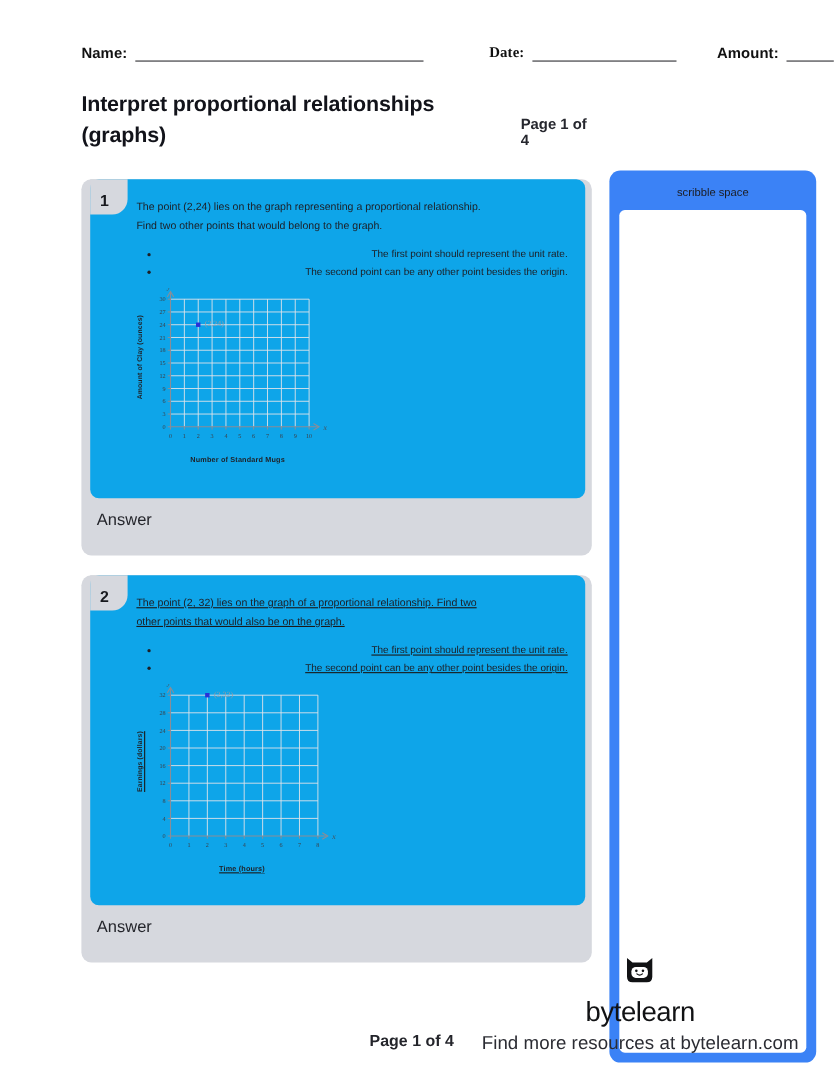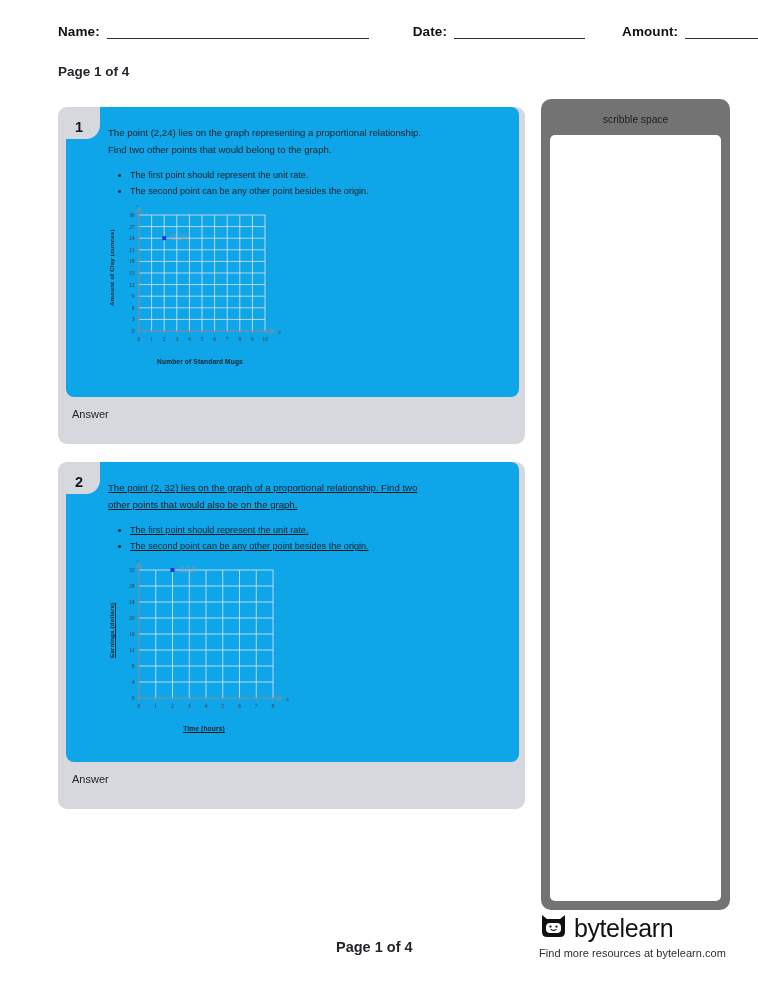--- a/index.html
+++ b/index.html
@@ -3,35 +3,35 @@
 <meta charset="utf-8">
 <style>
   * { box-sizing: border-box; margin: 0; padding: 0; }
   html, body {
     width: 758px; height: 981px;
     background: #ffffff;
     font-family: "Liberation Sans", sans-serif;
     color: #1a1a1a;
     overflow: hidden;
   }
-  .page { position: relative; width: 758px; height: 981px; padding: 0; }
+  .page { position: relative; width: 758px; height: 981px; padding: 16px; }
 
   
   .header-row {
     display: flex; align-items: flex-end;
     padding: 24px 32px 0 58px;
     gap: 0;
   }
   .hdr-field { display: flex; align-items: flex-end; }
   .hdr-label { font-size: 13.5px; font-weight: bold; color: #111; letter-spacing: .1px; }
   .hdr-rule { border-bottom: 1.3px solid #2e2e33; margin-left: 7px; height: 15px; }
   .f-name .hdr-rule { width: 262px; }
   .f-date .hdr-rule { width: 131px; }
   .f-period .hdr-rule { width: 104px; }
-  .f-date { margin-left: 44px; }
+  .f-date { margin-left: 60px; font-family: Liberation Serif, serif; }
   .f-period { margin-left: 37px; }
 
   
   .title-wrap {
     display: flex; align-items: flex-end; justify-content: space-between;
     padding: 25px 0 0 58px; width: 528px;
   }
   .title {
     font-size: 19.5px; font-weight: bold; line-height: 1.44;
     color: #12131a; max-width: 400px; letter-spacing: -.15px;
@@ -57,59 +57,59 @@
     border-radius: 8px; padding: 18px 16px 14px 42px;
     min-height: 290px;
   }
   .qbody::before {
     content: ""; position: absolute; top: 0; left: 0;
     width: 34px; height: 32px; background: #d6d8de;
     border-bottom-right-radius: 14px;
   }
   .qtext { font-size: 9.6px; line-height: 1.72; color: #1d1e24; max-width: 330px; }
   .qbullets { margin: 9px 0 0 22px; }
-  .qbullets li { font-size: 9.1px; line-height: 1.78; color: #1d1e24; }
-  .answer-bar { padding: 11px 0 24px 14px; font-size: 11px; color: #24252b; }
+  .qbullets li { font-size: 9.1px; line-height: 1.78; color: #1d1e24; text-align: right; }
+  .answer-bar { padding: 11px 0 24px 14px; font-size: 15px; color: #24252b; }
 
   
   .graph-block { margin-top: 6px; }
   .graph-inner { display: flex; }
   .ylabel-rot {
     writing-mode: vertical-rl; transform: rotate(180deg);
     font-size: 6.2px; font-weight: bold; color: #1f2026;
     display: flex; align-items: center; justify-content: center;
     letter-spacing: .15px;
   }
   .plot-col { position: relative; }
   .plot-svg { display: block; }
   .xcaption { font-size: 6.6px; font-weight: bold; color: #1f2026; text-align: center; letter-spacing: .15px; }
 
   
   .scribble {
-    width: 189px; background: #737373; border-radius: 10px;
+    width: 189px; background: #3b82f6; border-radius: 10px;
     padding: 10px 9px 9px 9px; height: 811px;
     display: flex; flex-direction: column;
   }
   .scribble-title { font-size: 10.2px; color: #1c1d23; text-align: center; padding: 5px 0 10px 0; }
   .scribble-pad { flex: 1; background: #ffffff; border-radius: 5px; }
 
   
   .footer {
     position: absolute; left: 0; bottom: 18px; width: 758px;
     padding: 0 32px 0 58px;
   }
   .footer-inner { position: relative; height: 62px; }
   .page-of-bottom {
     position: absolute; left: 278px; bottom: 8px;
     font-size: 14.5px; font-weight: bold; color: #24252b;
   }
   .brand { position: absolute; right: 0; bottom: 4px; text-align: right; }
-  .brand-row { display: flex; align-items: center; justify-content: flex-start; gap: 6px; }
+  .brand-row { display: flex; align-items: center; justify-content: center; gap: 6px; flex-direction: column; }
   .brand-name { font-size: 25px; color: #111214; letter-spacing: -.4px; }
-  .brand-sub { font-size: 11px; color: #2b2c33; margin-top: 4px; letter-spacing: .05px; }
+  .brand-sub { font-size: 17px; color: #2b2c33; margin-top: 4px; letter-spacing: .05px; }
 </style>
 </head>
 <body>
 
 <div class="page">
 
   <div class="header-row">
     <div class="hdr-field f-name">
       <span class="hdr-label">Name:</span>
       <span class="hdr-rule"></span>
@@ -118,20 +118,21 @@
       <span class="hdr-label">Date:</span>
       <span class="hdr-rule"></span>
     </div>
     <div class="hdr-field f-period">
       <span class="hdr-label">Amount:</span>
       <span class="hdr-rule"></span>
     </div>
   </div>
 
   <div class="title-wrap">
+    <div class="title">Interpret proportional relationships (graphs)</div>
     <div class="page-of-top">Page 1 of 4</div>
   </div>
 
   <div class="cols">
     <div class="left-col">
 
       <div class="qcard">
         <div class="qnum">1</div>
         <div class="qbody">
           <div class="qtext">The point (2,24) lies on the graph representing a proportional relationship. Find two other points that would belong to the graph.</div>

